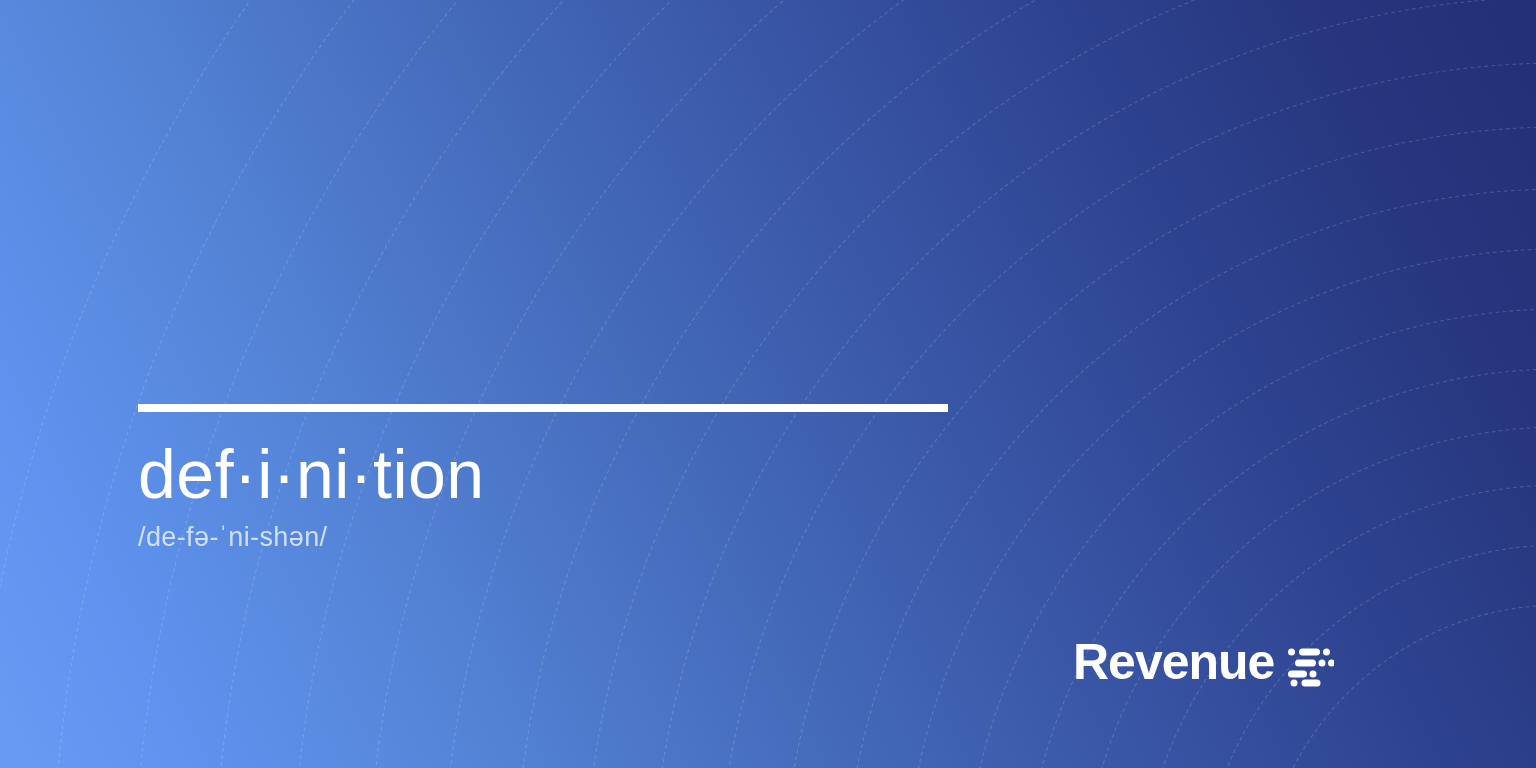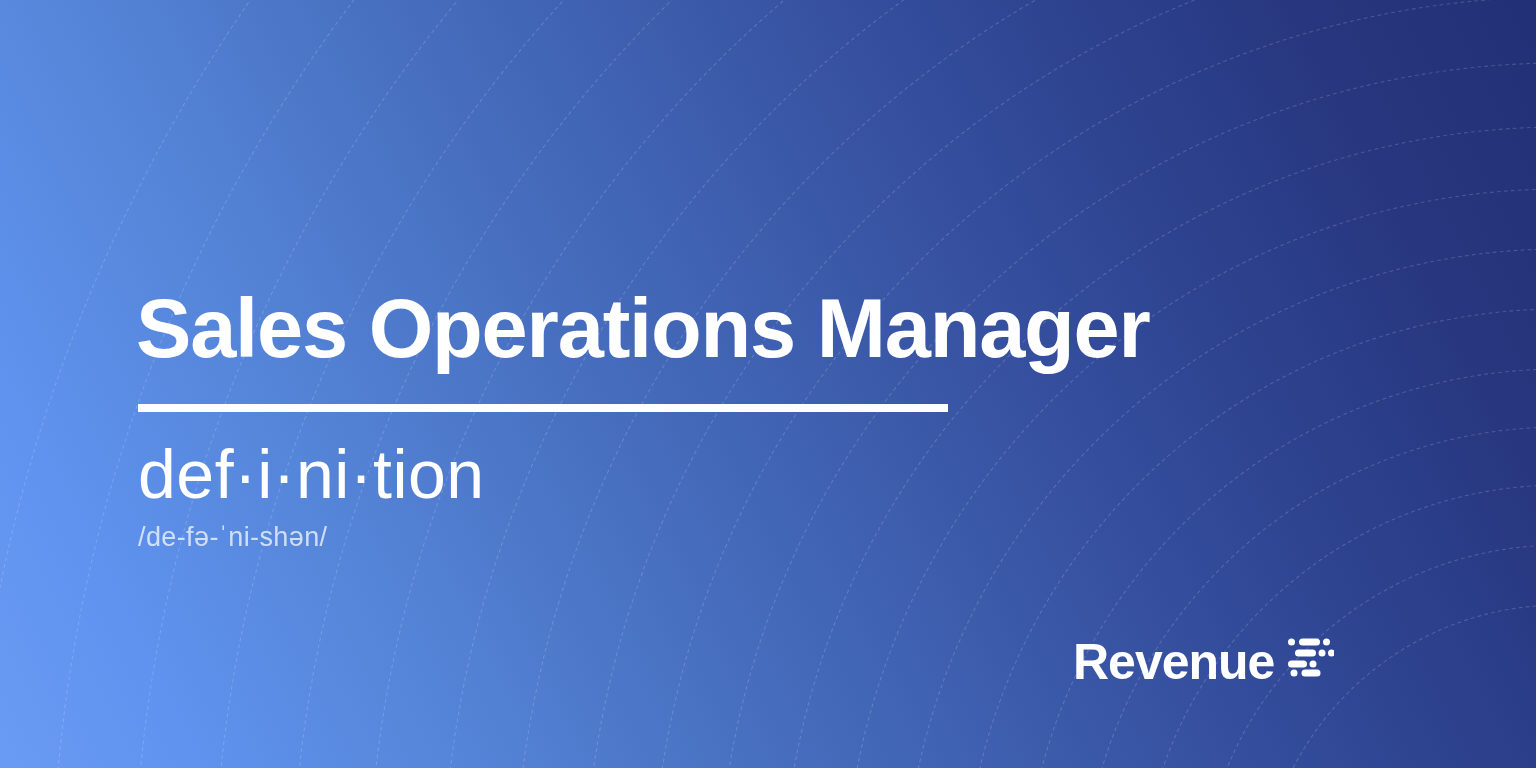--- a/index.html
+++ b/index.html
@@ -93,21 +93,21 @@
     line-height: 1;
     white-space: nowrap;
     text-align: center;
   }
 
   .logo {
     position: absolute;
     left: 1073px;
     top: 637px;
     display: flex;
-    align-items: flex-start;
+    align-items: flex-end;
     gap: 14px;
   }
   .logo-wordmark {
     color: #ffffff;
     font-size: 50px;
     font-weight: bold;
     letter-spacing: -1px;
     line-height: 1;
     white-space: nowrap;
   }
@@ -144,21 +144,20 @@
         <circle cx="1560" cy="905" r="1346"></circle>
         <circle cx="1560" cy="905" r="1426"></circle>
         <circle cx="1560" cy="905" r="1508"></circle>
         <circle cx="1560" cy="905" r="1592"></circle>
       </g>
     </svg>
   </div>
 
   <div class="content">
 
-    <div class="title">Sales Operations Manager</div>
 
     <div class="divider"></div>
 
     <div class="definition-word">def·i·ni·tion</div>
 
     <div class="phonetic">/de-fə-ˈni-shən/</div>
 
     <div class="logo">
       <span class="logo-wordmark">Revenue</span>
       <span>

